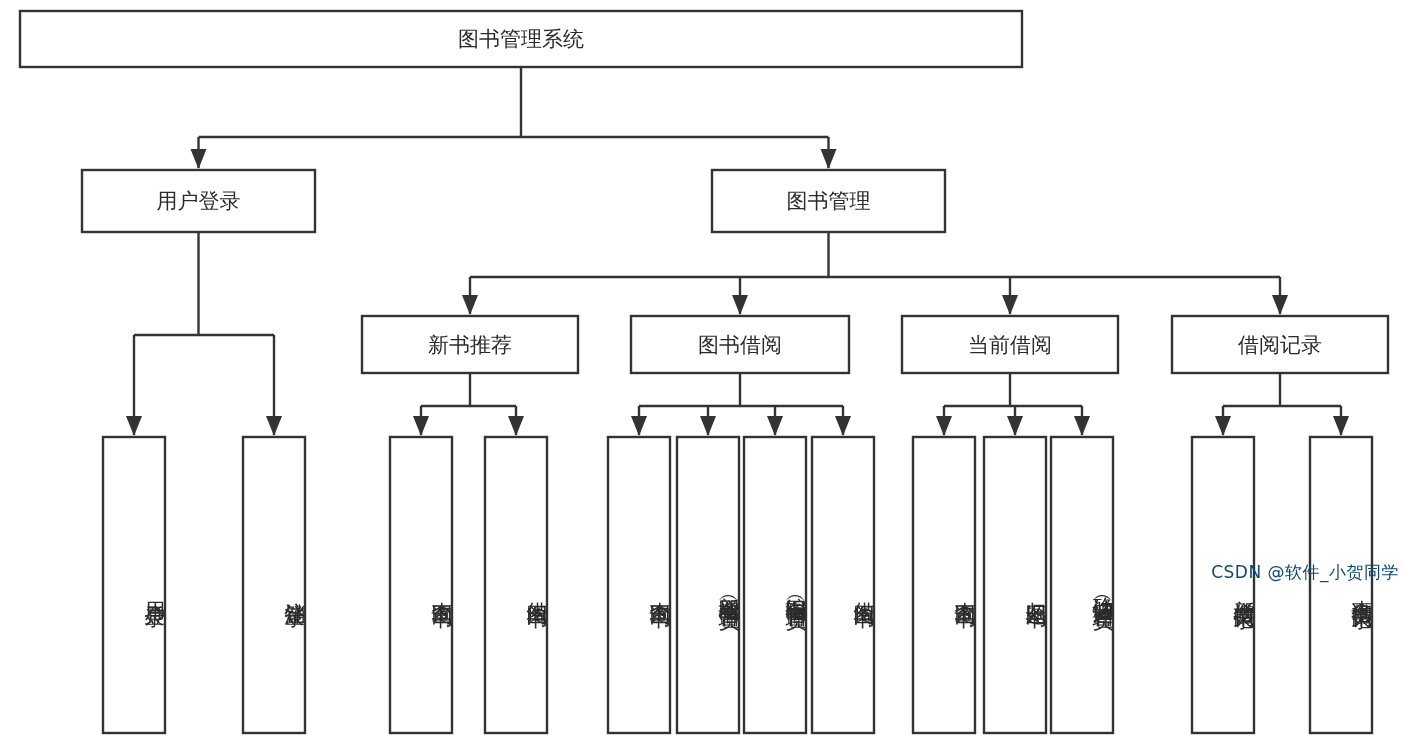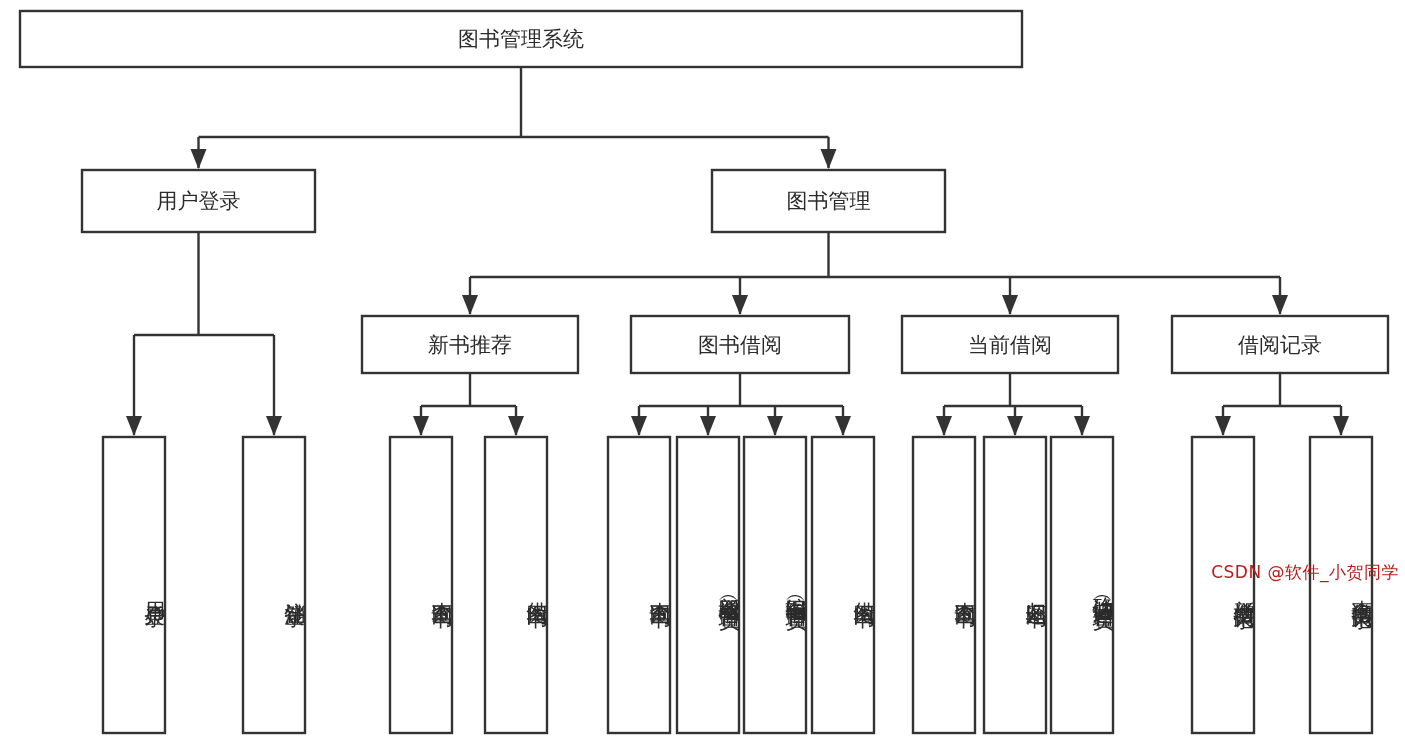--- a/index.html
+++ b/index.html
@@ -63,21 +63,21 @@
     align-items: flex-start;
     justify-content: center;
     pointer-events: none;
   }
   .watermark {
     position: absolute;
     right: 6px;
     bottom: 4px;
     font-family: "DejaVu Sans", "Liberation Sans", sans-serif;
     font-size: 17px;
-    color: #b91c1c;
+    color: #0c4a6e;
     white-space: nowrap;
     letter-spacing: 0.5px;
     margin-left: 46px;
   }
 </style>
 </head>
 <body>
 
 <div id="diagram-root">
 

